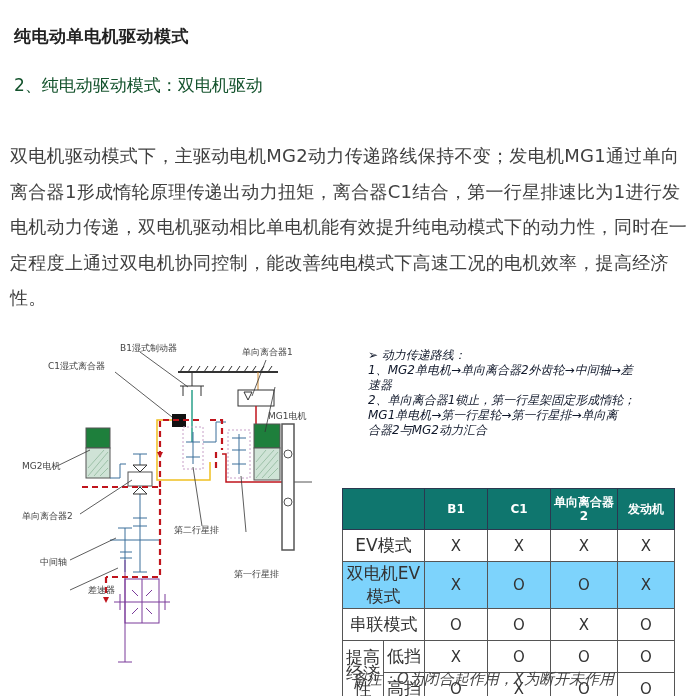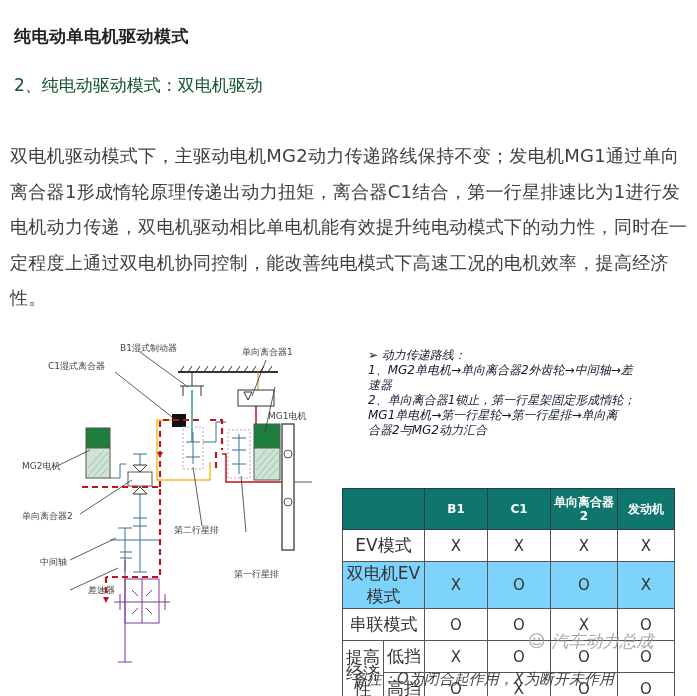--- a/index.html
+++ b/index.html
@@ -197,17 +197,14 @@
     <tr>
       <td class="lbl">高挡</td>
       <td class="val">O</td>
       <td class="val">X</td>
       <td class="val">O</td>
       <td class="val">O</td>
     </tr>
   </tbody>
     </table>
 
-  <div class="watermark">
-    <span>☺ </span><span>汽车动力总成</span>
-  </div>
   <div class="note">备注：O为闭合起作用，X为断开未作用</div>
 </div>
 
 </body></html>

